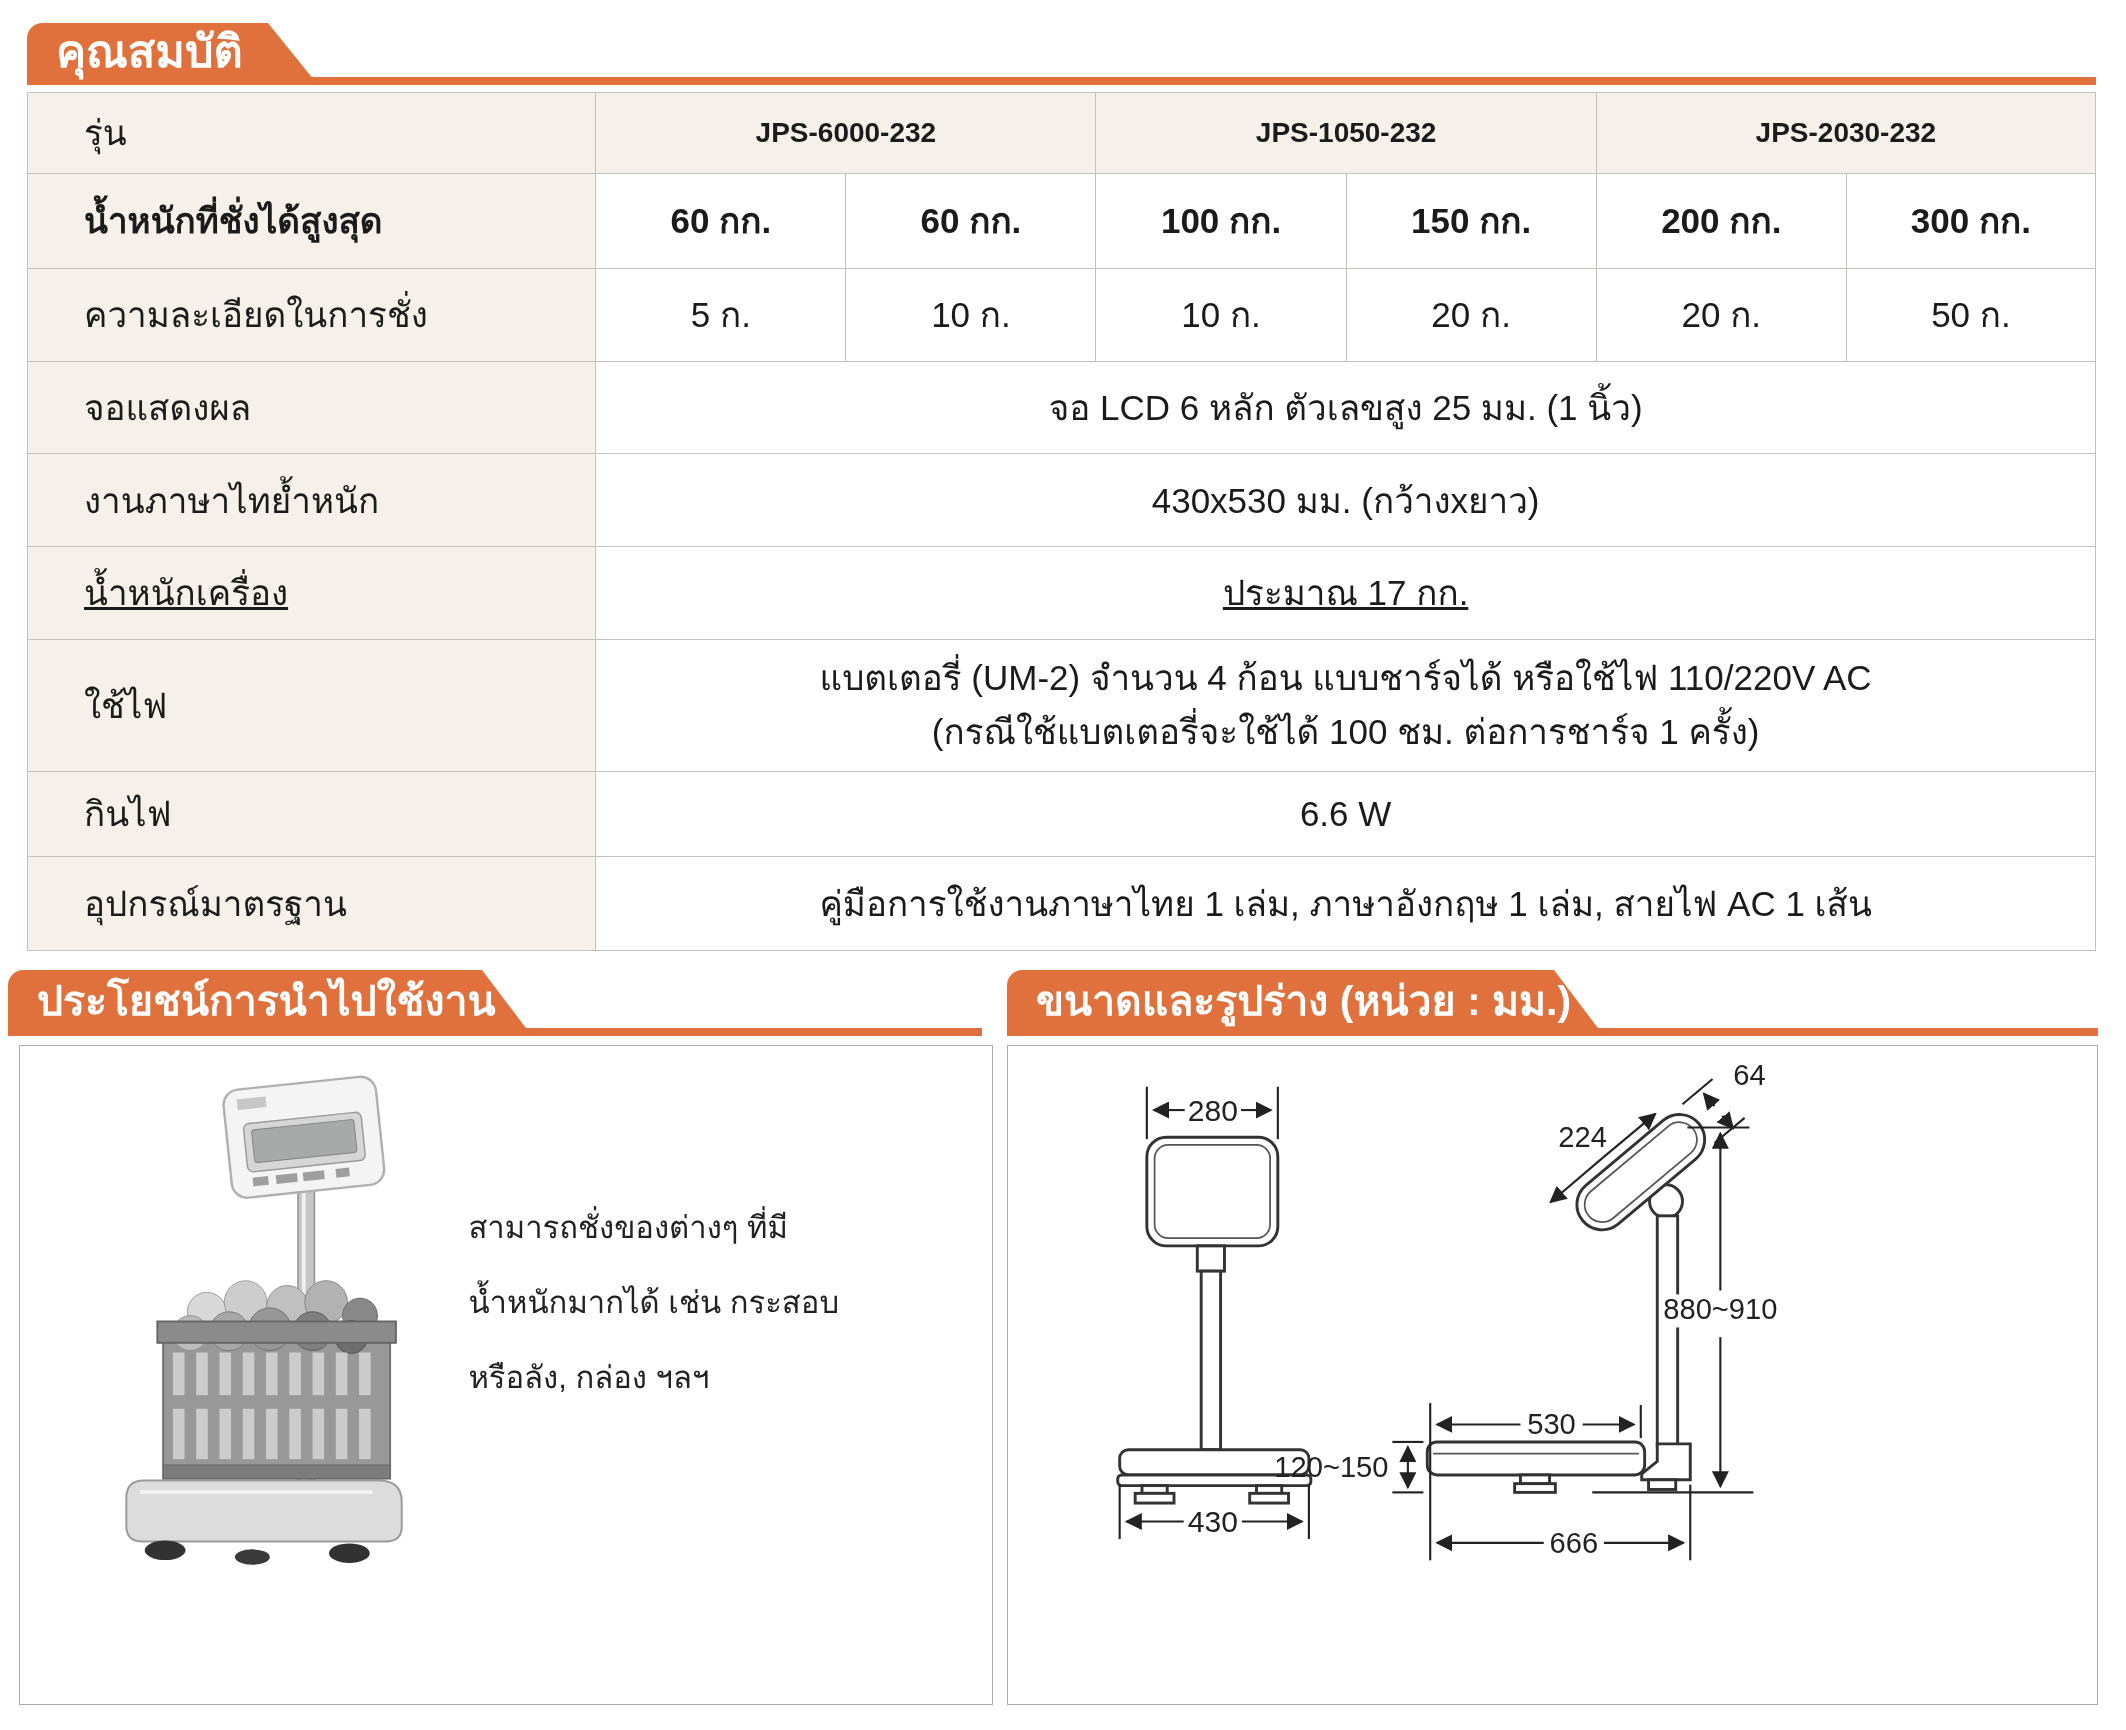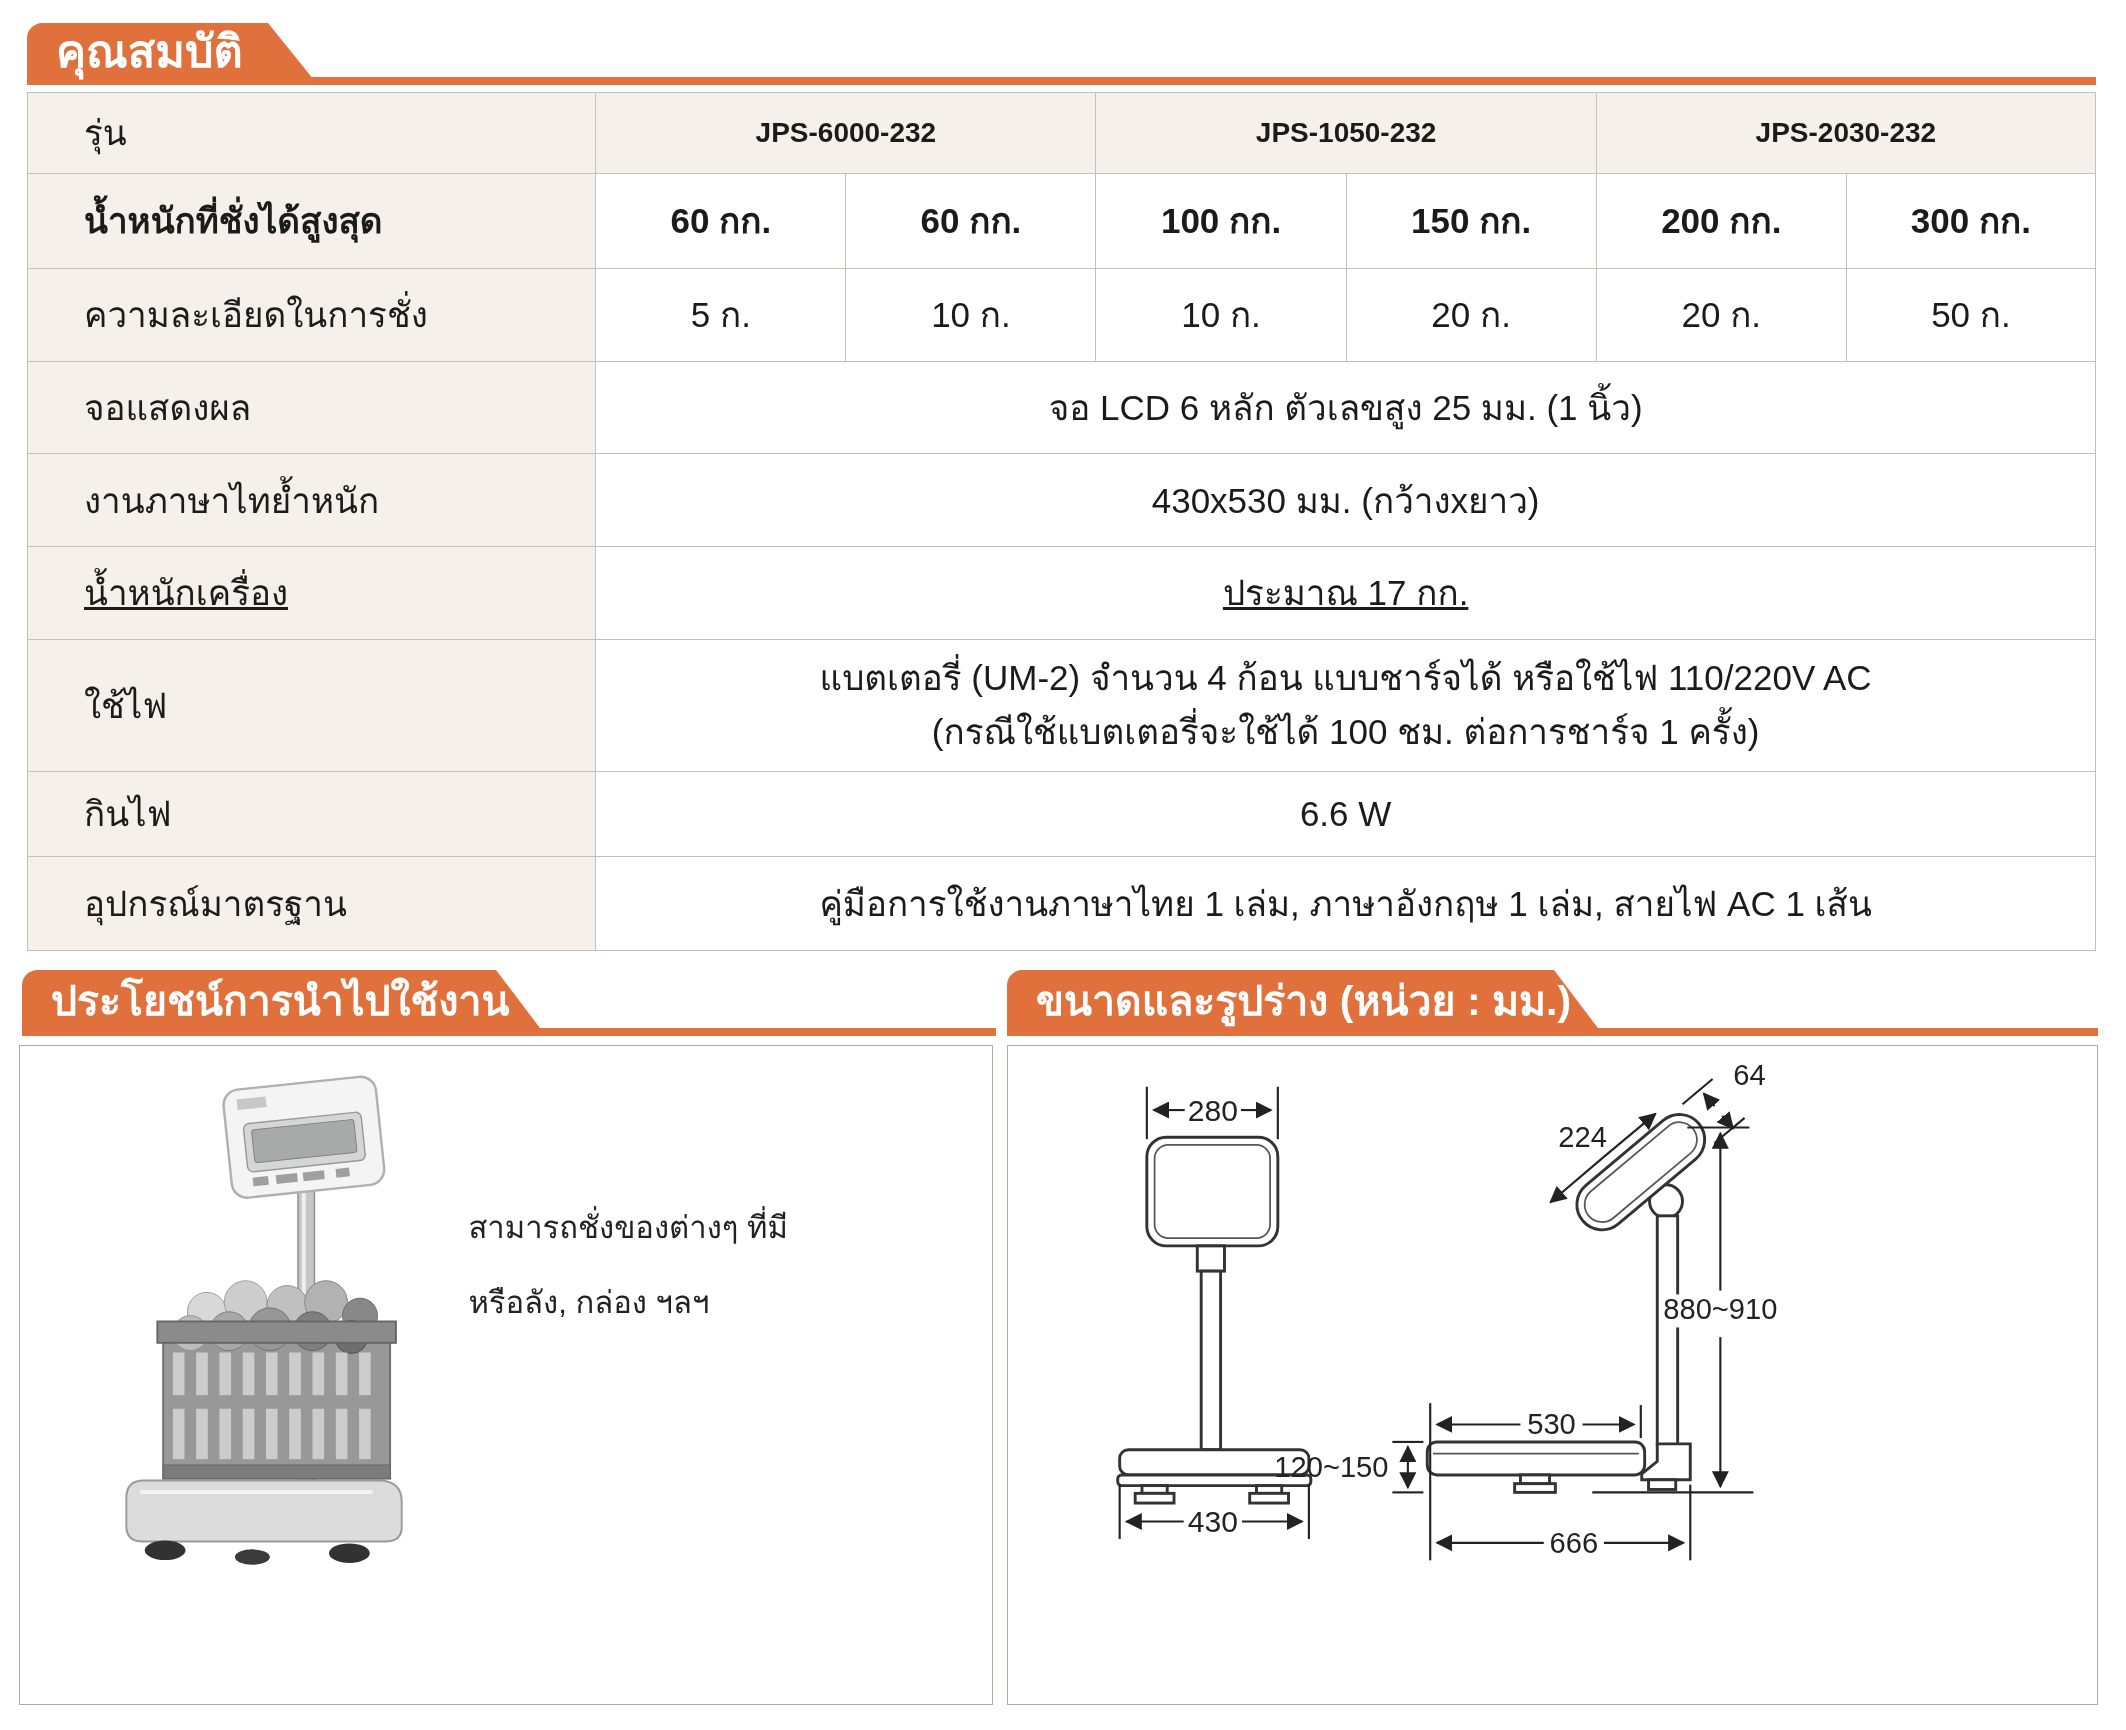--- a/index.html
+++ b/index.html
@@ -15,21 +15,21 @@
   .sec-underline{position:absolute;left:0;right:0;bottom:0;height:7.8px;background:#e0713c;}
   .banner{
     position:absolute;left:0;top:0;bottom:0;background:#e0713c;color:#ffffff;
     display:flex;align-items:center;font-weight:bold;
     border-top-left-radius:15.5px;
     clip-path:polygon(0 0, calc(100% - 50px) 0, 100% 100%, 0 100%);
   }
   .banner .banner-text{padding:0 64px 5.8px 29px;white-space:nowrap;}
   #specs-header{left:27px;top:23px;width:2069px;height:62px;}
   #specs-header .banner{width:291px;font-size:45px;}
-  #usage-header{left:22px;top:970px;width:974px;height:66px;}
+  #usage-header{left:8px;top:970px;width:974px;height:66px;}
   #usage-header .banner{width:524px;font-size:41px;}
   #dims-header{left:1007px;top:970px;width:1091px;height:66px;}
   #dims-header .banner{width:597px;font-size:41px;}
 
   
   table.spec{
     position:absolute;left:27px;top:92px;width:2069px;
     border-collapse:collapse;table-layout:fixed;
   }
   table.spec td{border:1.9px solid #c4c1bc;vertical-align:middle;}
@@ -207,20 +207,21 @@
           <rect x="148" y="102" width="16" height="9"></rect>
           <rect x="172" y="102" width="22" height="9"></rect>
           <rect x="200" y="102" width="22" height="9"></rect>
           <rect x="234" y="102" width="14" height="9"></rect>
         </g>
       </g>
     </svg>
 
     <div id="usage-caption">
       <div>สามารถชั่งของต่างๆ ที่มี</div>
+      <div>น้ำหนักมากได้ เช่น กระสอบ</div>
       <div>หรือลัง, กล่อง ฯลฯ</div>
     </div>
   </div>
 
   <div class="sec-header" id="dims-header">
     <div class="sec-underline"></div>
     <div class="banner">
       <span class="banner-text">ขนาดและรูปร่าง (หน่วย : มม.)</span>
     </div>
   </div>

